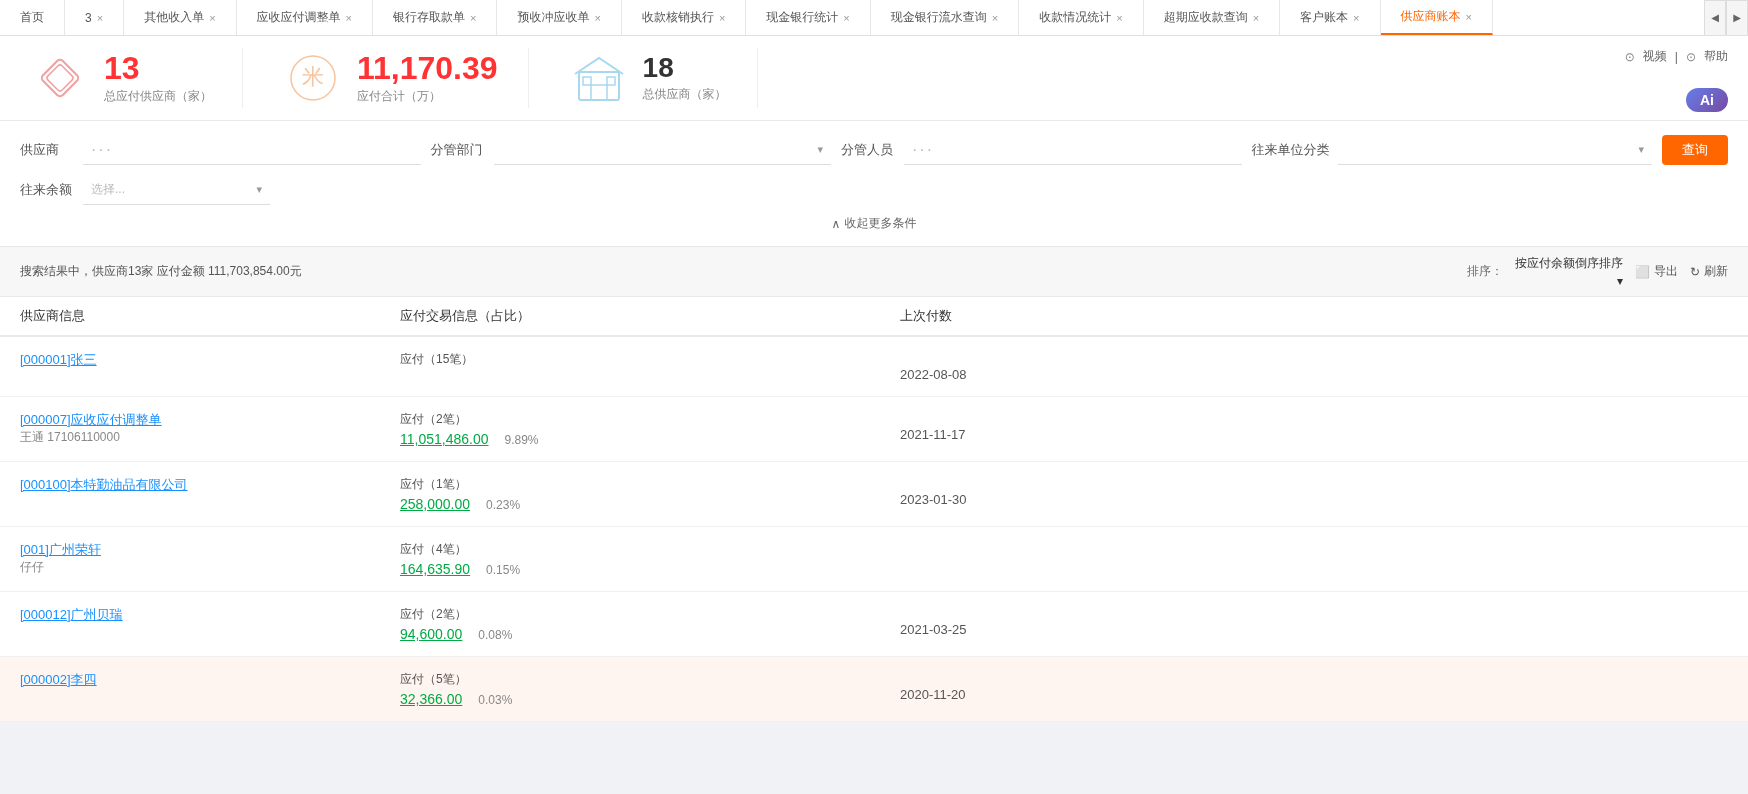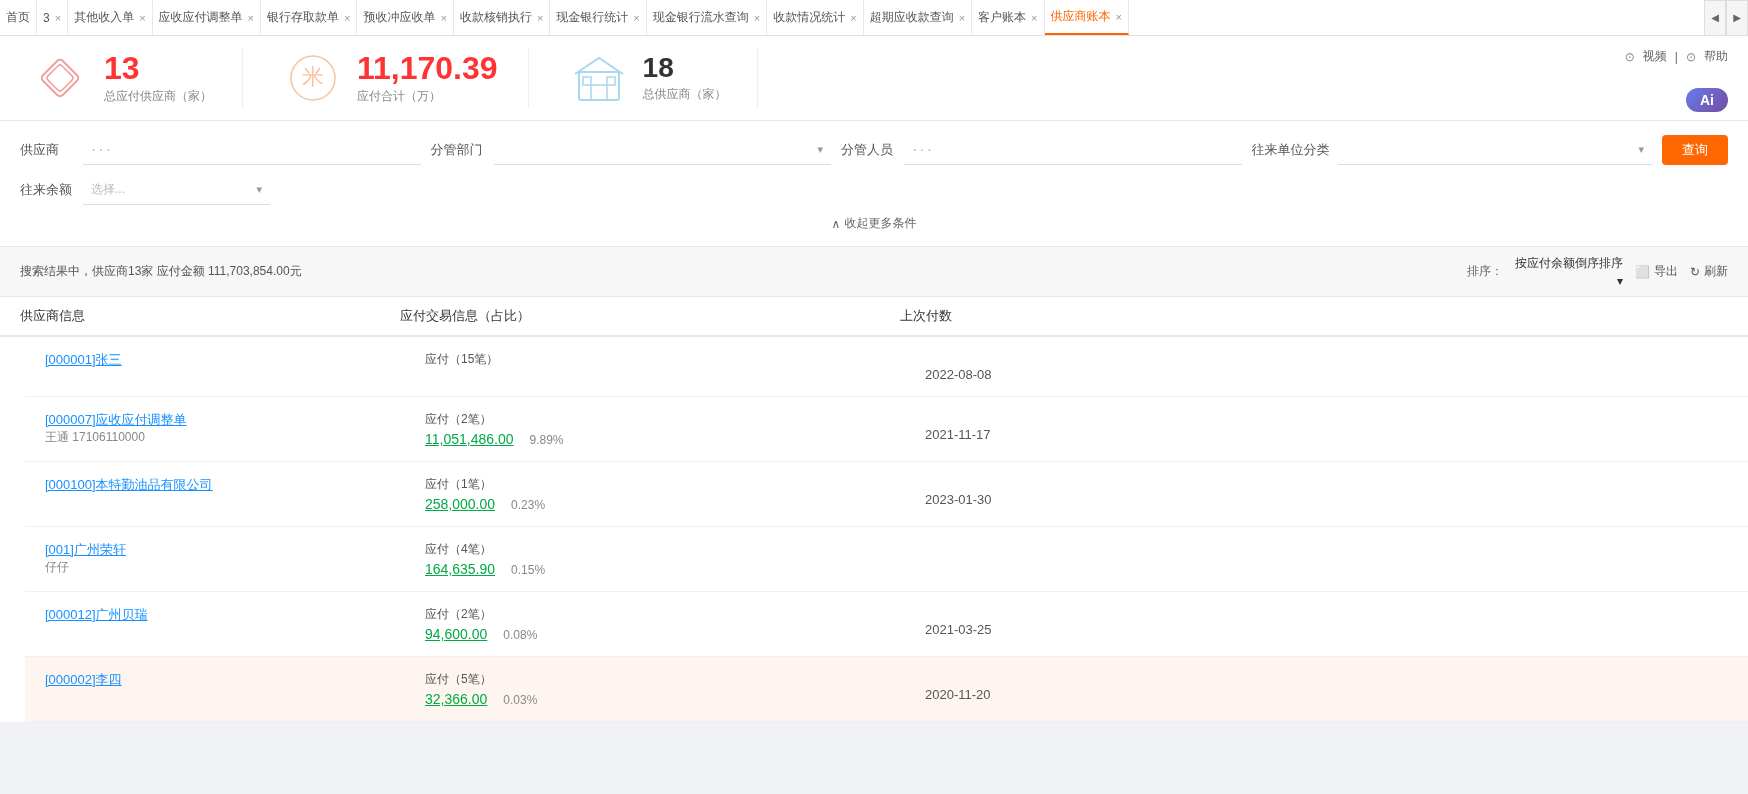--- a/index.html
+++ b/index.html
@@ -10,21 +10,21 @@
       display: flex;
       align-items: center;
       background: #fff;
       border-bottom: 1px solid #e0e0e0;
       height: 36px;
       overflow: hidden;
     }
     .nav-tab {
       display: flex;
       align-items: center;
-      padding: 0 6px;
+      padding: 0 20px;
       height: 100%;
       border-right: 1px solid #e8e8e8;
       white-space: nowrap;
       cursor: pointer;
       font-size: 12px;
       color: #555;
       flex-shrink: 0;
     }
     .nav-tab.active { color: #ff6600; border-bottom: 2px solid #ff6600; }
     .nav-tab .close-icon { margin-left: 5px; color: #999; font-size: 11px; cursor: pointer; }
@@ -203,21 +203,21 @@
       color: #888;
       margin-top: 0;
     }
     .trans-label { font-size: 12px; color: #555; margin-bottom: 3px; }
     .trans-amount { color: #00aa44; font-size: 14px; font-weight: 500; text-decoration: underline; cursor: pointer; }
     .trans-pct { font-size: 12px; color: #888; margin-left: 16px; }
     .trans-row { display: flex; align-items: baseline; }
     .last-payment { font-size: 13px; color: #555; padding-top: 16px; }
 
     
-    .scrollable { overflow-y: auto; max-height: 460px; padding-left: 25px; }
+    .scrollable { overflow-y: auto; max-height: 460px; }
   </style>
 </head>
 <body>
 
 <div class="top-nav">
   <div class="nav-tab">
     <span>首页</span>
   </div>
   <div class="nav-tab">
     <span>3</span>

